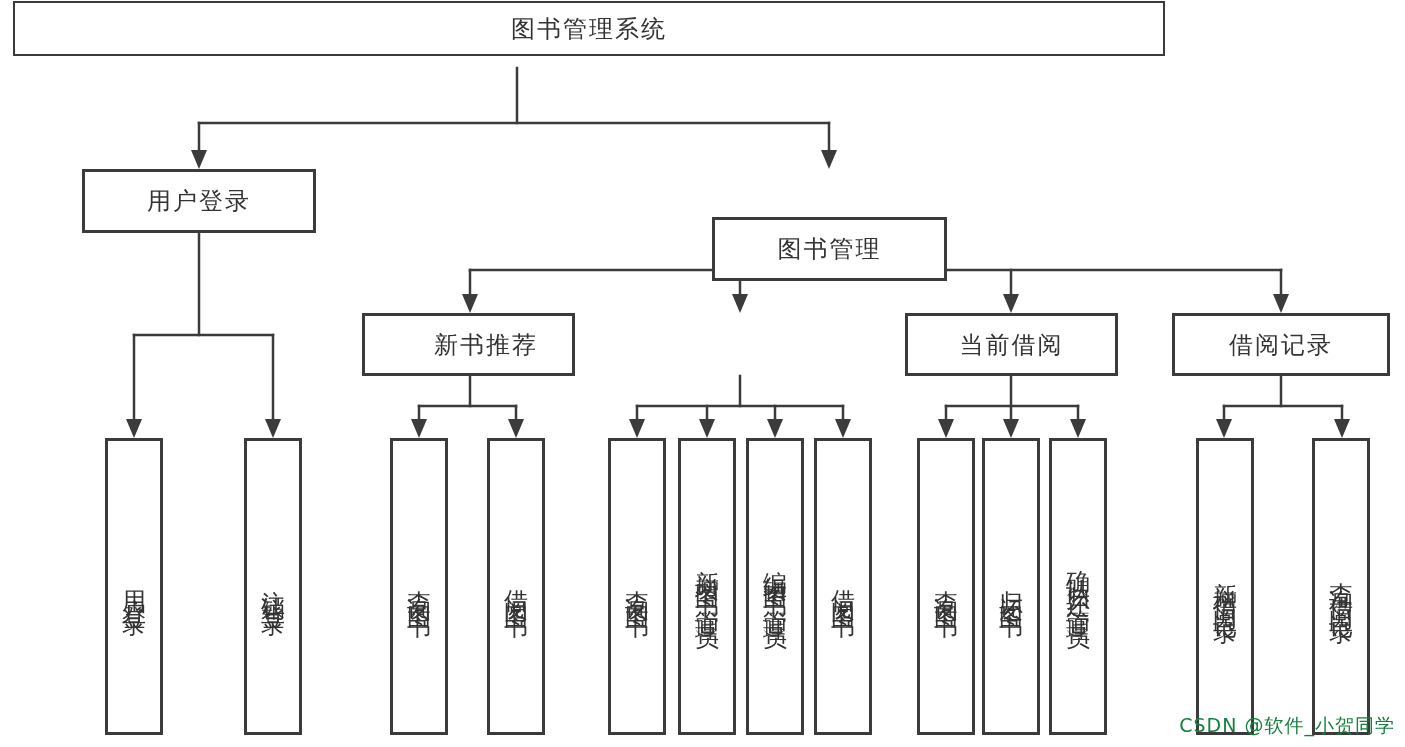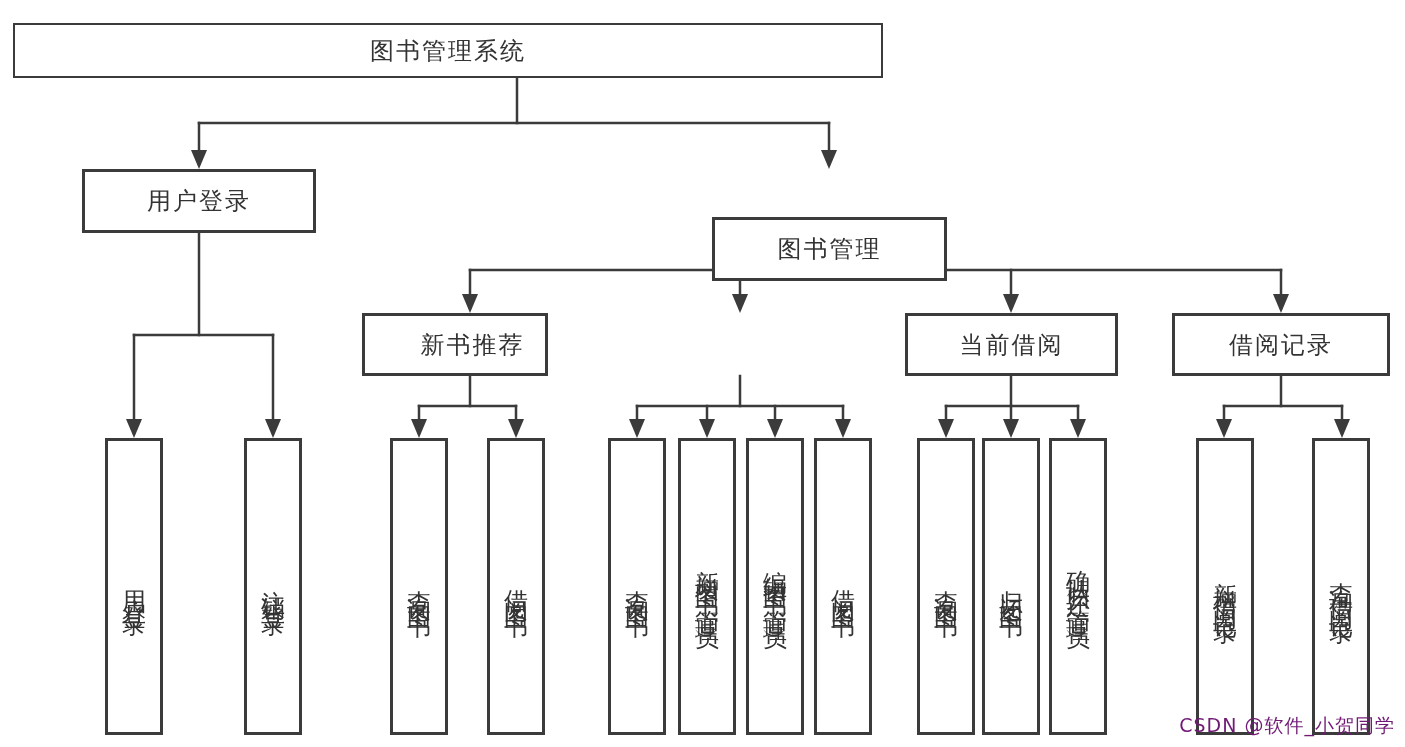--- a/index.html
+++ b/index.html
@@ -42,21 +42,21 @@
     line-height: 1;
     color: #333333;
     white-space: nowrap;
   }
   .watermark {
     position: absolute;
     right: 10px;
     top: 713px;
     font-size: 19px;
     letter-spacing: 1px;
-    color: #701a75;
+    color: #15803d;
     z-index: 5;
     white-space: nowrap;
   }
 </style>
 </head>
 <body>
 
 <div class="canvas">
 
   <svg class="connectors" viewBox="0 0 1405 747" xmlns="http://www.w3.org/2000/svg">
@@ -118,32 +118,32 @@
       <polygon points="767,419 783,419 775,438"></polygon>
       <polygon points="835,419 851,419 843,438"></polygon>
       <polygon points="938,419 954,419 946,438"></polygon>
       <polygon points="1003,419 1019,419 1011,438"></polygon>
       <polygon points="1070,419 1086,419 1078,438"></polygon>
       <polygon points="1216,419 1232,419 1224,438"></polygon>
       <polygon points="1334,419 1350,419 1342,438"></polygon>
     </g>
   </svg>
 
-  <div class="box root" style="left:13px; top:23px; width:870px; height:55px;">
+  <div class="box root" style="left:13px; top:1px; width:1152px; height:55px;">
     <span class="h-label">图书管理系统</span>
   </div>
 
   <div class="box" style="left:82px; top:169px; width:234px; height:64px;">
     <span class="h-label">用户登录</span>
   </div>
   <div class="box" style="left:712px; top:169px; width:235px; height:64px;margin-top:48px;">
     <span class="h-label">图书管理</span>
   </div>
 
-  <div class="box" style="left:362px; top:313px; width:186px; height:63px;padding-left:35px;">
+  <div class="box" style="left:362px; top:313px; width:213px; height:63px;padding-left:35px;">
     <span class="h-label">新书推荐</span>
   </div>
   <div class="box" style="left:905px; top:313px; width:213px; height:63px;">
     <span class="h-label">当前借阅</span>
   </div>
   <div class="box" style="left:1172px; top:313px; width:218px; height:63px;">
     <span class="h-label">借阅记录</span>
   </div>
 
   <div class="box" style="left:105px; top:438px; width:58px; height:297px;">

